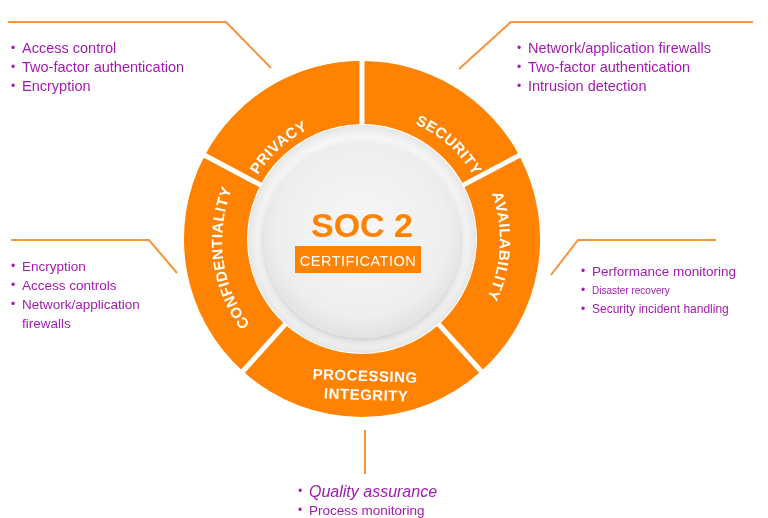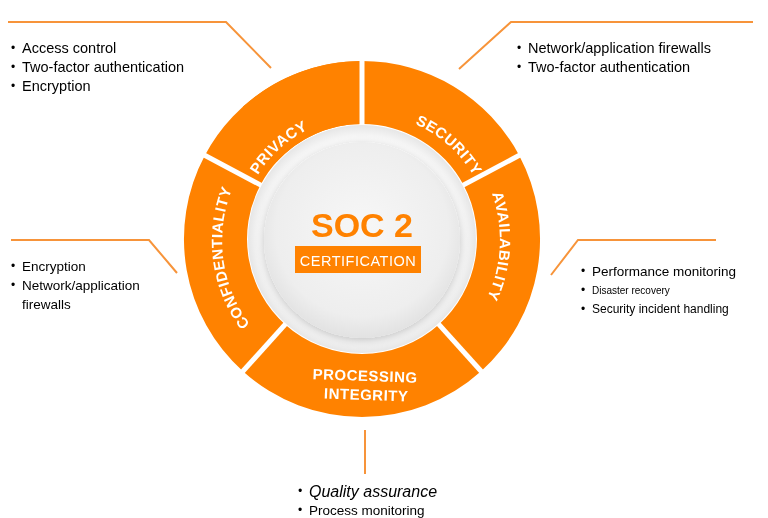--- a/index.html
+++ b/index.html
@@ -1,20 +1,20 @@
 <!DOCTYPE html>
 <html><head>
 <meta charset="utf-8">
 <style>
   html, body { margin:0; padding:0; background:#ffffff; }
   body { width:768px; height:518px; position:relative; overflow:hidden;
          font-family:"Liberation Sans", "DejaVu Sans", sans-serif; }
   #stage { position:absolute; left:0; top:0; width:768px; height:518px; }
   .bullets { position:absolute; margin:0; padding:0; list-style:none;
-             color:#000000; font-family:"Liberation Sans", "DejaVu Sans", sans-serif; }
+             color:#a21caf; font-family:"Liberation Sans", "DejaVu Sans", sans-serif; }
   .bullets li { position:relative; padding-left:11px; line-height:19px; font-size:14.5px; white-space:nowrap; }
   .bullets li::before { content:"•"; position:absolute; left:0; top:0; font-size:12px; }
   .bullets.wrap li { white-space:normal; }
 </style>
 </head>
 <body>
 
 <svg id="stage" width="768" height="518" viewBox="0 0 768 518" xmlns="http://www.w3.org/2000/svg">
   <defs>
     <radialGradient id="discGrad" cx="50%" cy="45%" r="55%">
@@ -104,24 +104,26 @@
 
 <ul class="bullets" style="left:11px; top:39px;">
   <li>Access control</li>
   <li>Two-factor authentication</li>
   <li>Encryption</li>
 </ul>
 
 <ul class="bullets" style="left:517px; top:39px;">
   <li>Network/application firewalls</li>
   <li>Two-factor authentication</li>
+  <li>Intrusion detection</li>
 </ul>
 
 <ul class="bullets wrap" style="left:11px; top:257px; width:160px;">
   <li style="font-size:13.5px;">Encryption</li>
+  <li style="font-size:13.5px;">Access controls</li>
   <li style="font-size:13.5px; width:150px;">Network/application firewalls</li>
 </ul>
 
 <ul class="bullets" style="left:581px; top:262px;">
   <li style="font-size:13.5px;">Performance monitoring</li>
   <li style="font-size:10px;">Disaster recovery</li>
   <li style="font-size:12px;">Security incident handling</li>
 </ul>
 
 <ul class="bullets" style="left:298px; top:482px;">

